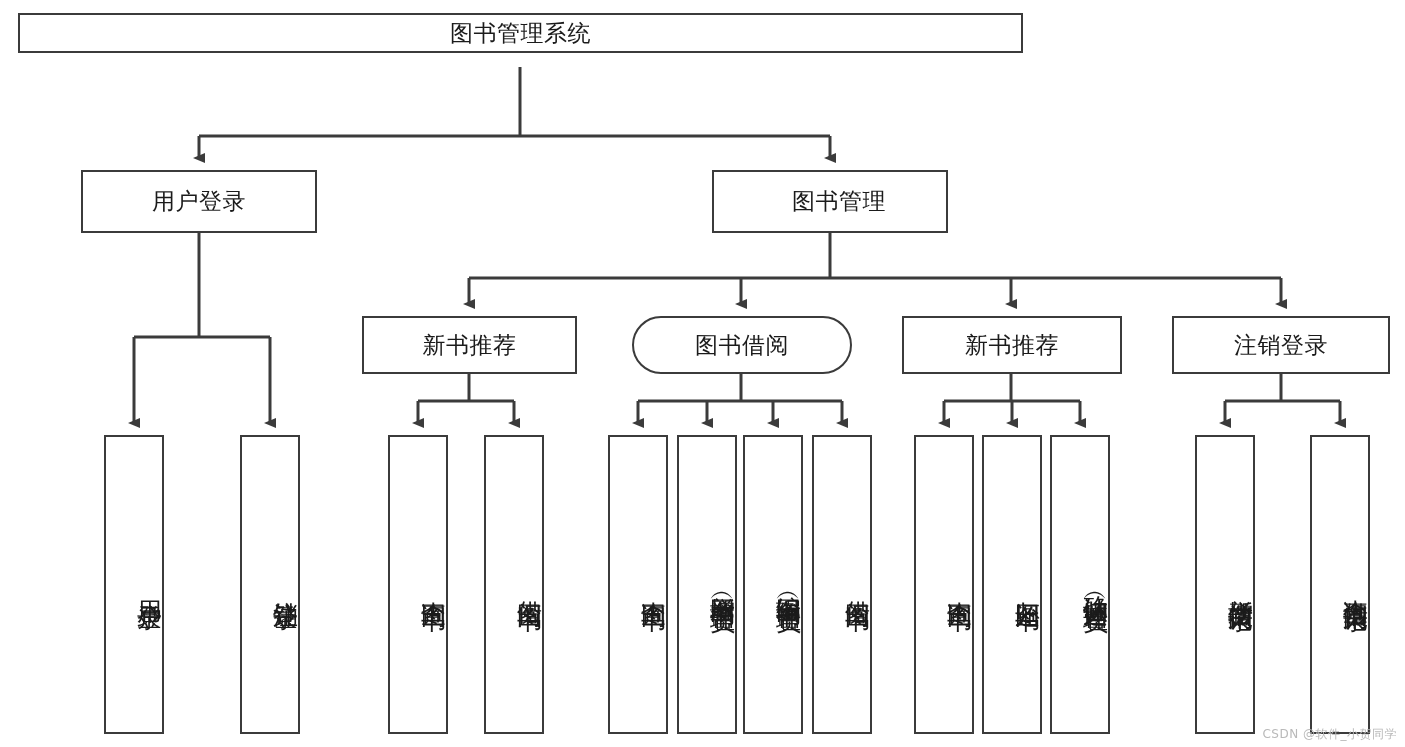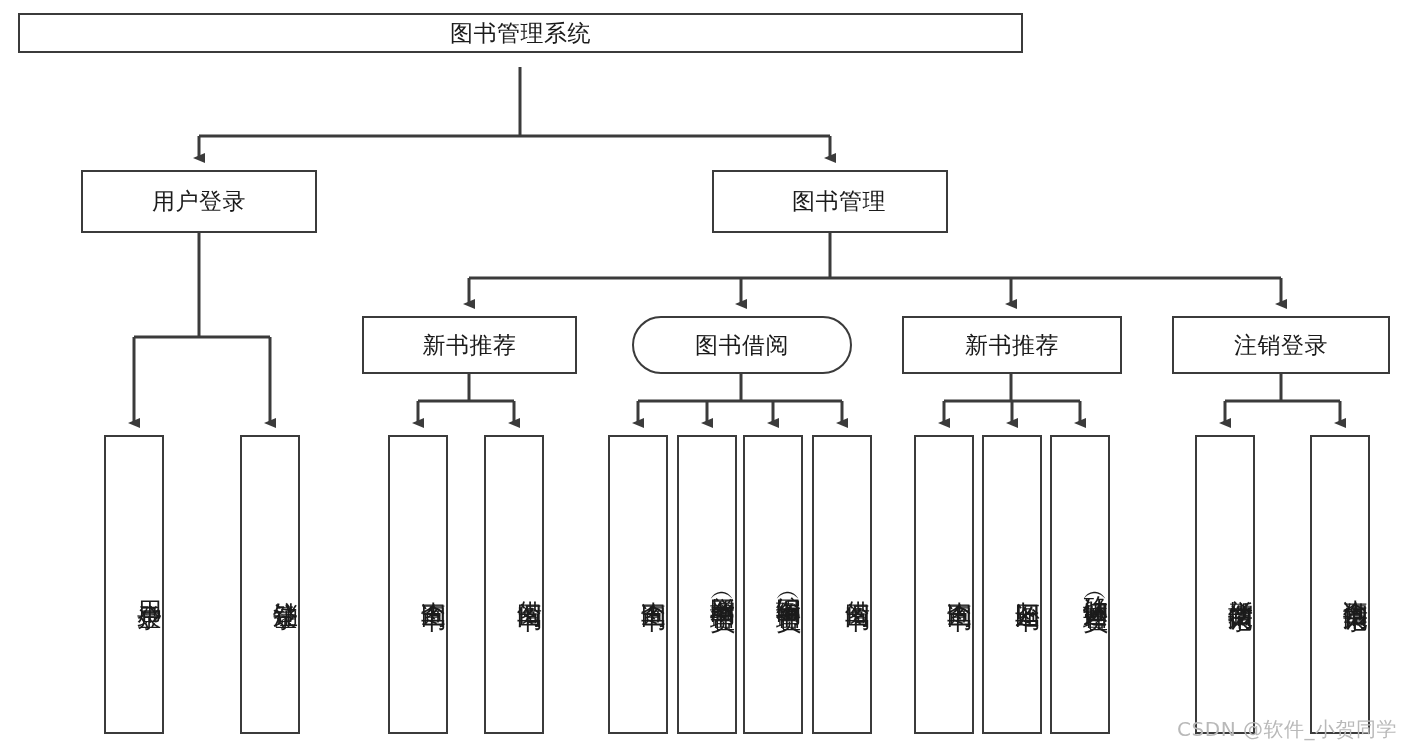--- a/index.html
+++ b/index.html
@@ -53,21 +53,21 @@
   .node.v .vtext {
     writing-mode: vertical-rl;
     text-orientation: upright;
     display: block;
     white-space: normal;
   }
   #watermark {
     position: absolute;
     right: 8px;
     bottom: 4px;
-    font-size: 20px;
+    font-size: 12px;
     color: #b9b9b9;
     letter-spacing: 0.5px;
     white-space: nowrap;
   }
 </style>
 </head>
 <body>
 
 <div id="canvas">
 

